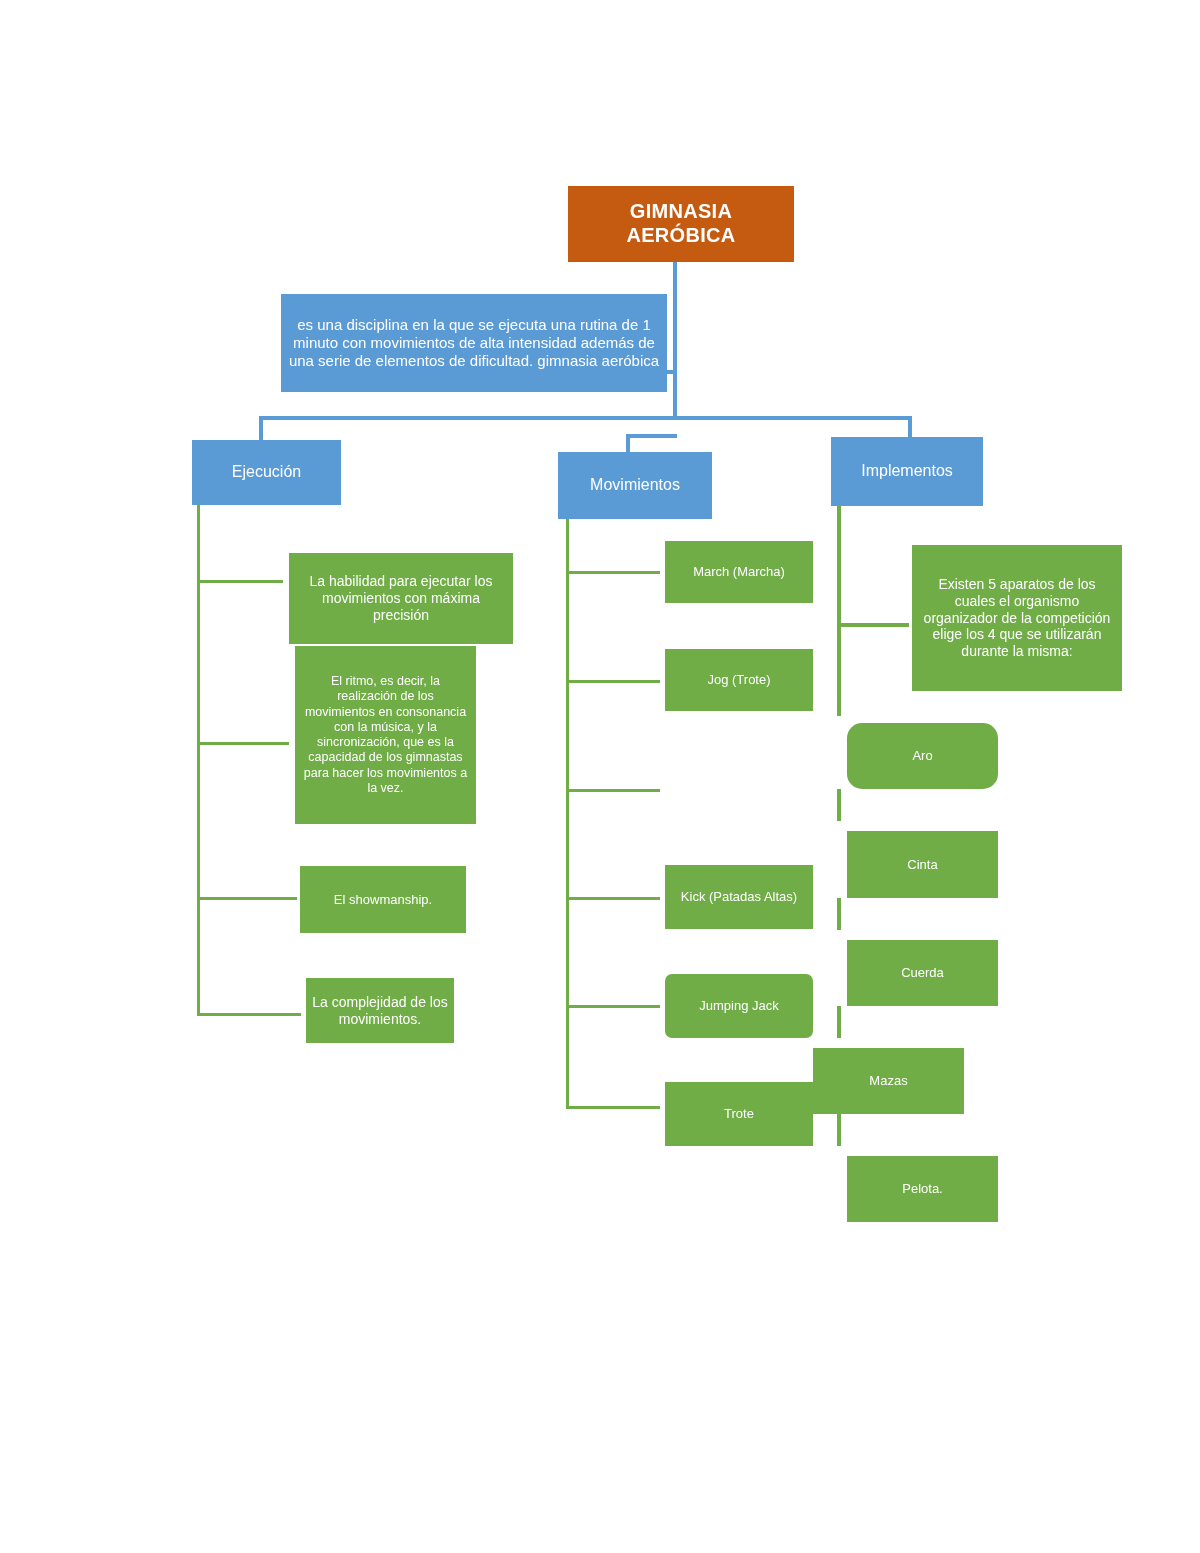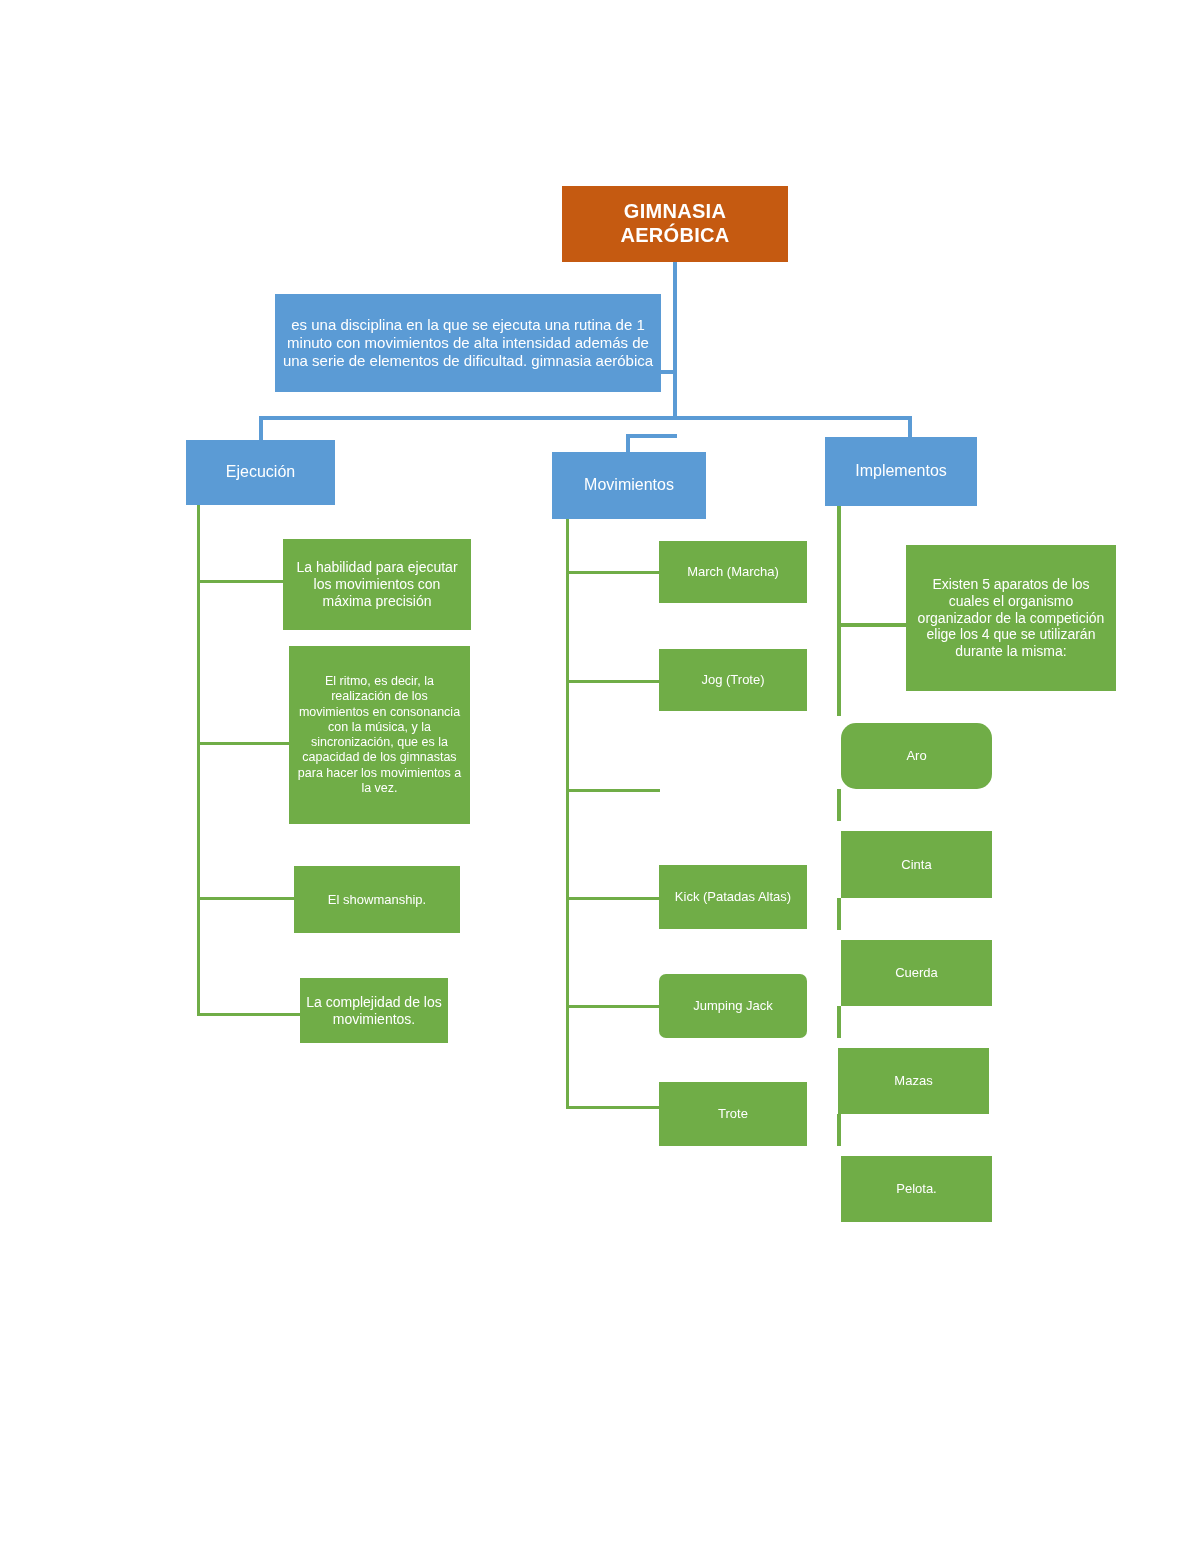--- a/index.html
+++ b/index.html
@@ -21,20 +21,21 @@
     position: absolute;
     box-sizing: border-box;
     display: flex;
     align-items: center;
     justify-content: center;
     text-align: center;
     color: #ffffff;
     line-height: 1.18;
     padding: 2px 6px;
     z-index: 3;
+    margin-left: 6px;
   }
   .root {
     background: #c55a11;
     font-weight: bold;
     font-size: 20px;
     letter-spacing: 0.3px;
   }
   .blue {
     background: #5b9bd5;
     font-size: 15px;
@@ -104,21 +105,21 @@
   <div class="conn green-line" style="left:837px; top:898px; width:4px; height:32px;"></div>
   <div class="conn green-line" style="left:837px; top:1006px; width:4px; height:32px;"></div>
   <div class="conn green-line" style="left:837px; top:1114px; width:4px; height:32px;"></div>
 
   <div class="node root" style="left:562px; top:186px; width:226px; height:76px;">GIMNASIA AERÓBICA</div>
 
   <div class="node blue" style="left:275px; top:294px; width:386px; height:98px;">es una disciplina  en la que se ejecuta una rutina de 1 minuto con movimientos de alta intensidad además de una serie de elementos de dificultad. gimnasia aeróbica</div>
 
   <div class="node blue-cat" style="left:186px; top:440px; width:149px; height:65px;">Ejecución</div>
 
-  <div class="node green med" style="left:283px; top:539px; width:188px; height:91px;">La habilidad para ejecutar los movimientos con máxima precisión</div>
+  <div class="node green med" style="left:283px; top:553px; width:224px; height:91px;">La habilidad para ejecutar los movimientos con máxima precisión</div>
 
   <div class="node green small" style="left:289px; top:646px; width:181px; height:178px;">El ritmo, es decir, la realización de los movimientos en consonancia con la música, y la sincronización, que es la capacidad de los gimnastas para hacer los movimientos a la vez.</div>
 
   <div class="node green" style="left:294px; top:866px; width:166px; height:67px;">El showmanship.</div>
 
   <div class="node green med" style="left:300px; top:978px; width:148px; height:65px;">La complejidad de los movimientos.</div>
 
   <div class="node blue-cat" style="left:552px; top:452px; width:154px; height:67px;">Movimientos</div>
 
   <div class="node green" style="left:659px; top:541px; width:148px; height:62px;">March (Marcha)</div>
@@ -135,17 +136,17 @@
   <div class="node blue-cat" style="left:825px; top:437px; width:152px; height:69px;">Implementos</div>
 
   <div class="node green med" style="left:906px; top:545px; width:210px; height:146px;">Existen 5 aparatos de los cuales el organismo organizador de la competición elige los 4 que se utilizarán durante la misma:</div>
 
   <div class="node green" style="left:841px; top:723px; width:151px; height:66px;border-radius:15px;">Aro</div>
 
   <div class="node green" style="left:841px; top:831px; width:151px; height:67px;">Cinta</div>
 
   <div class="node green" style="left:841px; top:940px; width:151px; height:66px;">Cuerda</div>
 
-  <div class="node green" style="left:838px; top:1048px; width:151px; height:66px;">Mazas</div>
+  <div class="node green" style="left:807px; top:1048px; width:151px; height:66px;">Mazas</div>
 
   <div class="node green" style="left:841px; top:1156px; width:151px; height:66px;">Pelota.</div>
 
 </div>
 
 </body></html>

